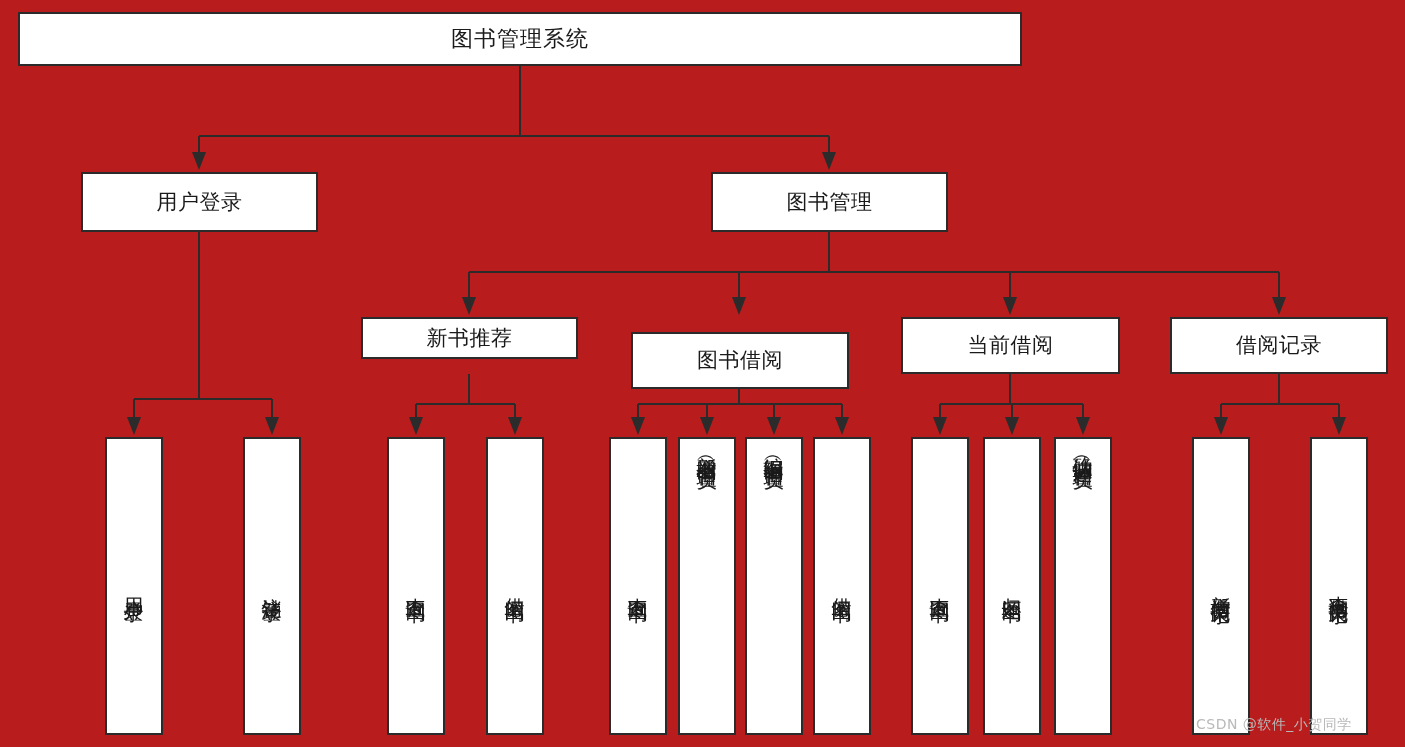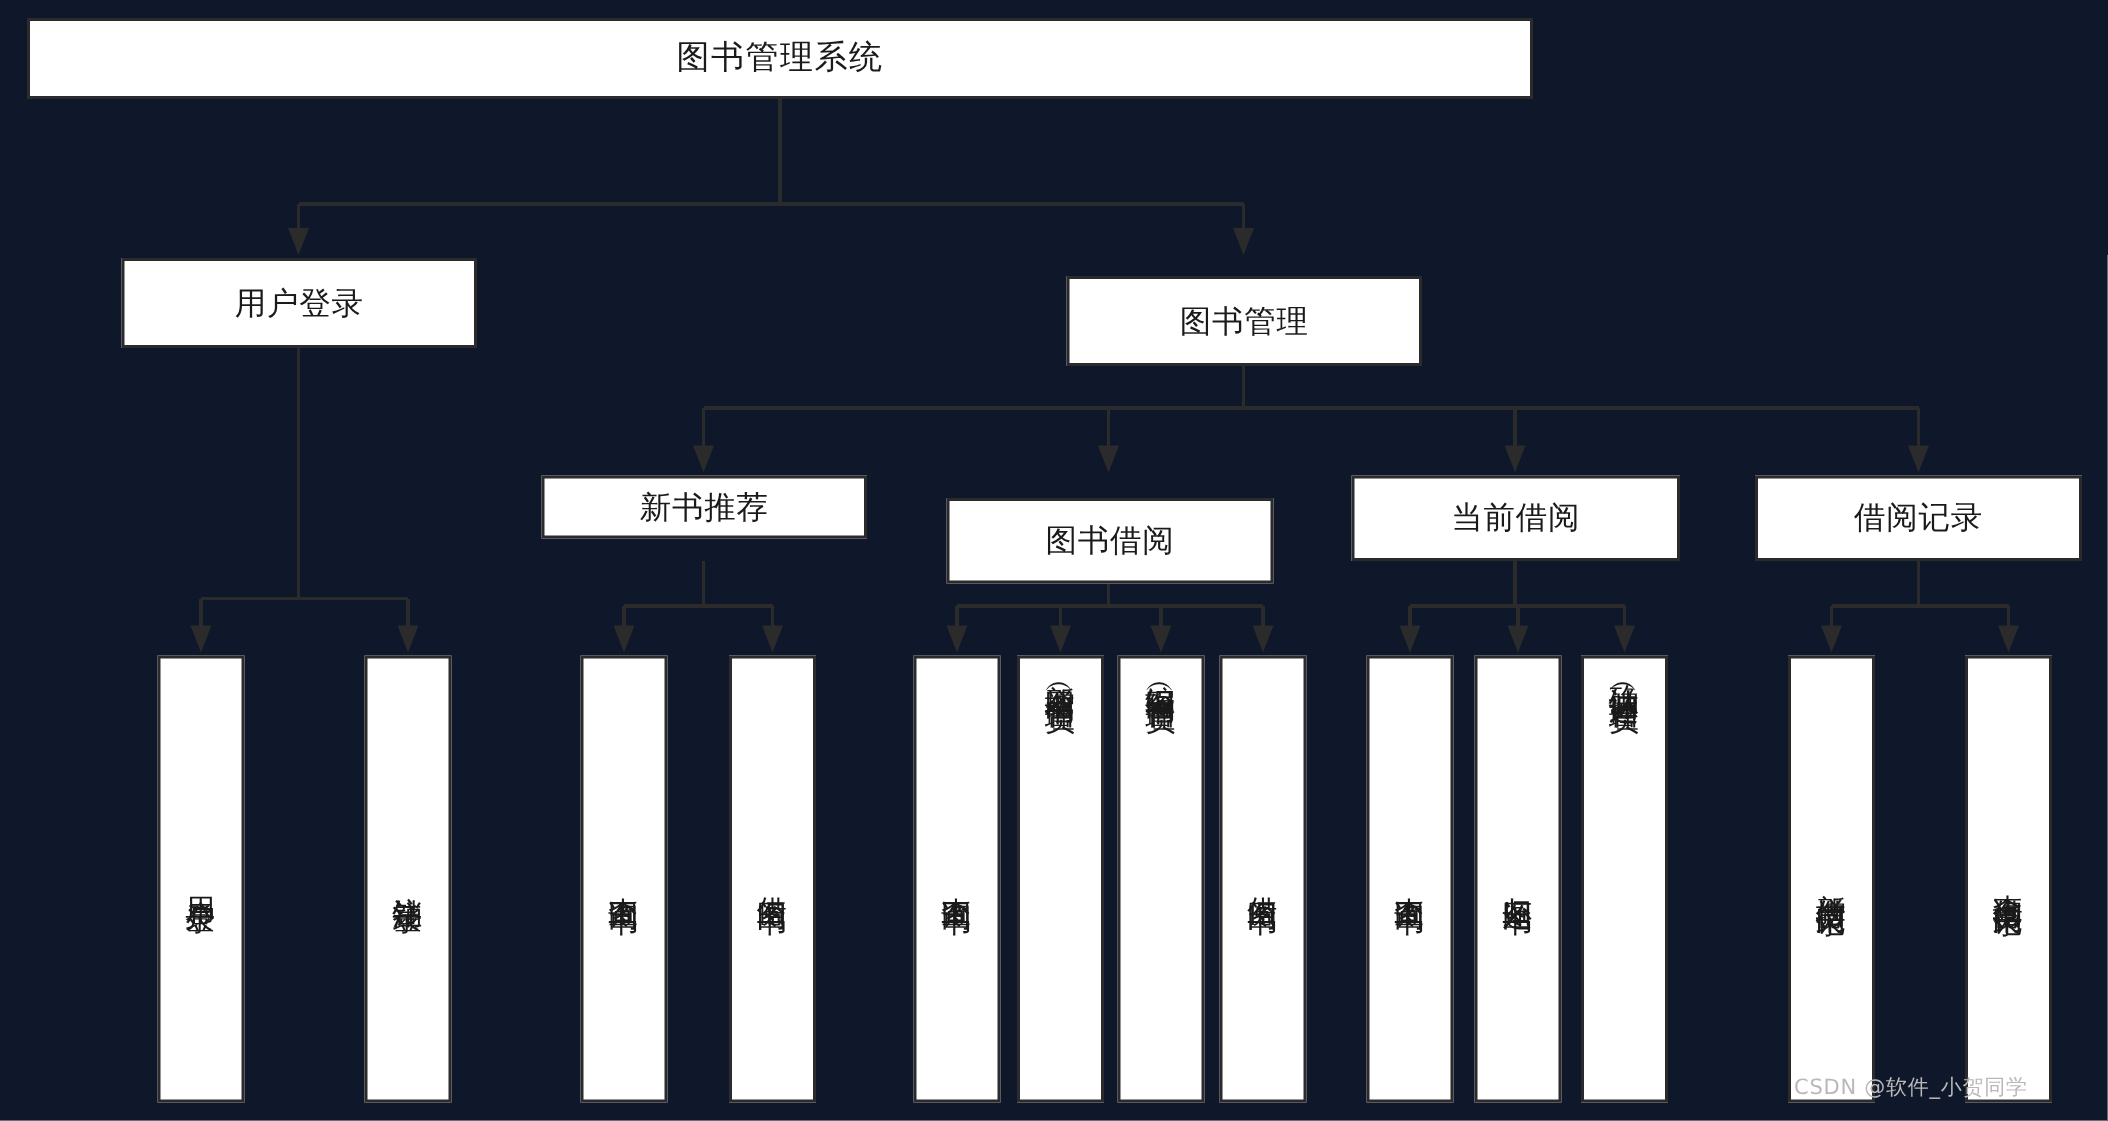--- a/index.html
+++ b/index.html
@@ -12,21 +12,21 @@
     width: 1405px;
     height: 747px;
     font-family: "DejaVu Sans", "Liberation Sans", sans-serif;
     overflow: hidden;
     position: relative;
   }
   #diagram-root {
     position: relative;
     width: 1405px;
     height: 747px;
-    background: #0f172a;
+    background: #b91c1c;
   }
   svg#diagram-svg {
     position: absolute;
     left: 0;
     top: 0;
     width: 1405px;
     height: 747px;
     display: block;
   }
   .node-box {
@@ -144,21 +144,21 @@
       </g>
   </svg>
 
   <div id="nodes-layer">
       <div class="node-box horizontal root" style="left: 18px; top: 12px; width: 1004px; height: 54px;">
         <span class="node-label">图书管理系统</span>
       </div>
       <div class="node-box horizontal" style="left: 81px; top: 172px; width: 237px; height: 60px;">
         <span class="node-label">用户登录</span>
       </div>
-      <div class="node-box horizontal" style="left: 711px; top: 172px; width: 237px; height: 60px; margin-top: 12px;">
+      <div class="node-box horizontal" style="left: 711px; top: 172px; width: 237px; height: 60px;">
         <span class="node-label">图书管理</span>
       </div>
       <div class="node-box horizontal" style="left: 361px; top: 317px; width: 217px; height: 42px;">
         <span class="node-label">新书推荐</span>
       </div>
       <div class="node-box horizontal" style="left: 631px; top: 332px; width: 218px; height: 57px;">
         <span class="node-label">图书借阅</span>
       </div>
       <div class="node-box horizontal" style="left: 901px; top: 317px; width: 219px; height: 57px;">
         <span class="node-label">当前借阅</span>

